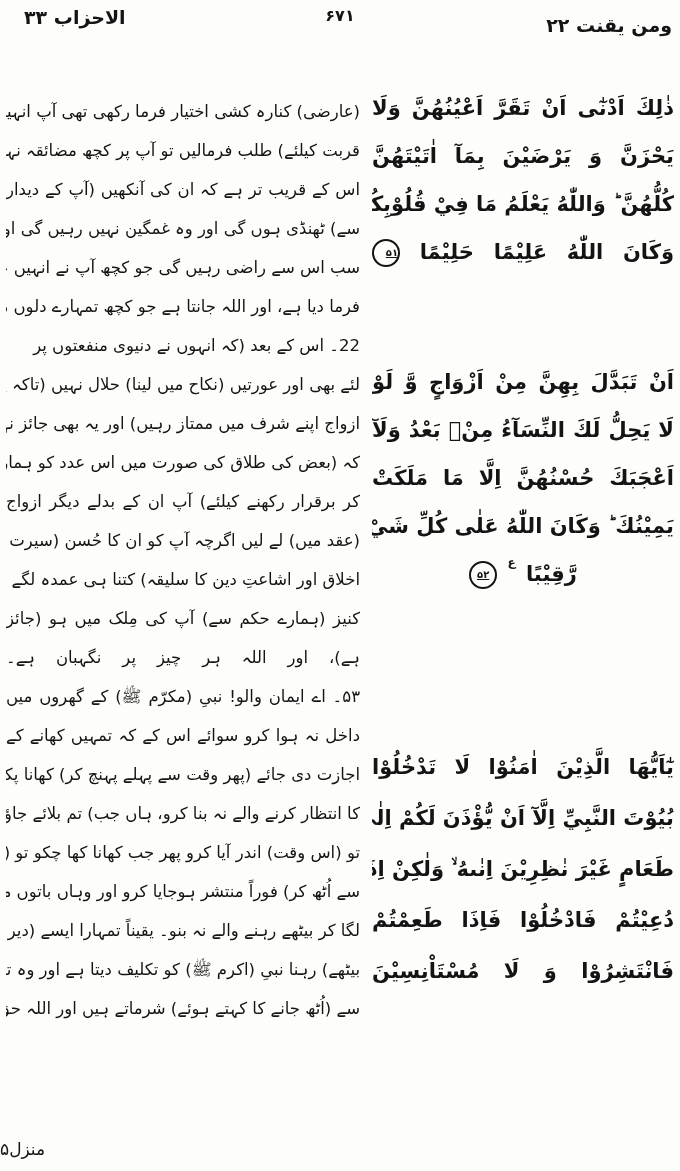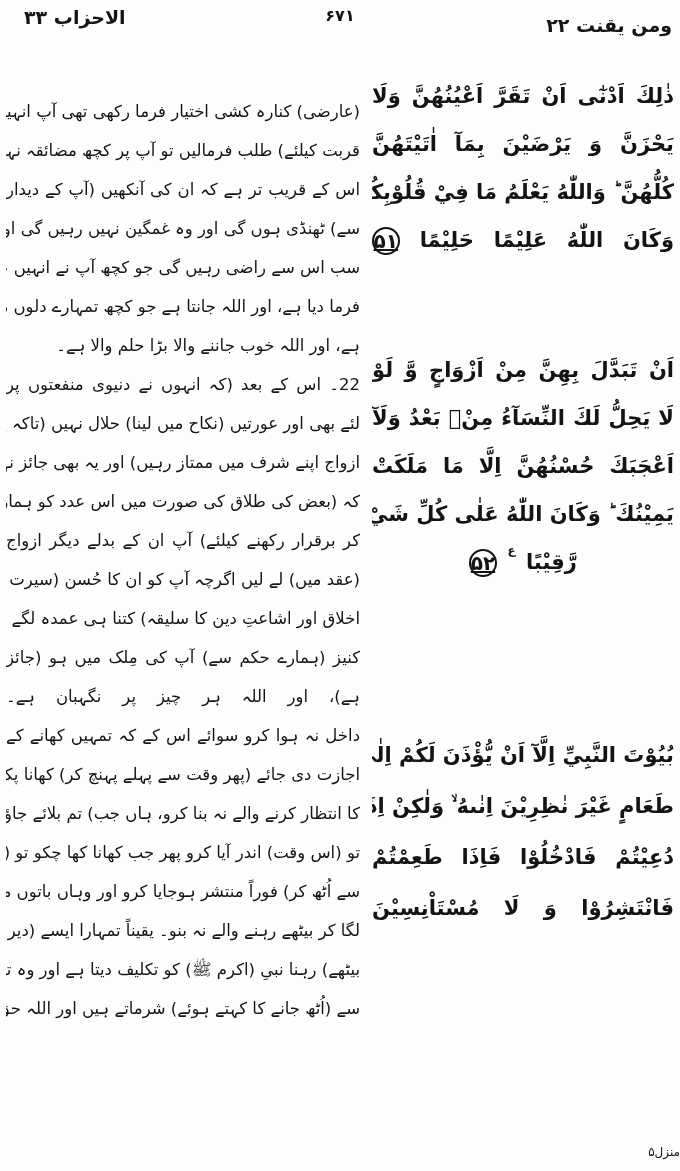--- a/index.html
+++ b/index.html
@@ -31,47 +31,47 @@
     font-size: 16.5px; font-weight: 500;
     text-align: justify; text-align-last: justify;
     white-space: nowrap; overflow: hidden;
   }
   
   .urdu-col .u-line:nth-child(7),
   .urdu-col .u-line:nth-child(17) { text-align-last: right; white-space: normal; }
 
   
   .arabic-col {
-    position: absolute; top: 72px; left: 372px; width: 302px;
+    position: absolute; top: 84px; left: 372px; width: 302px;
     direction: rtl;
   }
   .a-line {
     height: 48px; line-height: 48px;
     font-size: 21px; font-weight: bold;
     text-align: justify; text-align-last: justify;
     white-space: nowrap; overflow: hidden;
   }
   .ar-block-52 { margin-top: 82px; }
   .ar-block-53 { margin-top: 144px; }
   .ar-block-53 .a-line { height: 51px; line-height: 51px; }
   .a-last { text-align: left; text-align-last: justify; white-space: normal; }
   .ar-block-52 .a-last { text-align-last: center; }
   .verse-badge {
     display: inline-block; box-sizing: border-box;
     width: 28px; height: 28px; line-height: 24px;
     border: 2px solid #141414; border-radius: 50%;
-    font-size: 20px; font-weight: bold; text-align: right;
+    font-size: 10px; font-weight: bold; text-align: right;
     vertical-align: middle; letter-spacing: -1px; text-decoration: underline;
   }
   .ruku { font-size: 12px; position: relative; top: -15px; margin: 0 3px; font-weight: bold; }
 
   
   .footer {
     position: absolute; left: 0; right: 0; bottom: 12px;
-    text-align: right; font-size: 12px; font-weight: 500;
+    text-align: left; font-size: 17px; font-weight: 500;
     direction: rtl;
   }
 </style>
 </head>
 <body>
 
 <div class="page">
 
   <div class="header">
     <span class="hdr-juz">ومن یقنت ۲۲</span>
@@ -79,30 +79,30 @@
     <span class="hdr-surah">الاحزاب ۳۳</span>
   </div>
 
   <div class="urdu-col" lang="ur">
       <div class="u-line">(عارضی) کنارہ کشی اختیار فرما رکھی تھی آپ انہیں (اپنی</div>
       <div class="u-line">قربت کیلئے) طلب فرمالیں تو آپ پر کچھ مضائقہ نہیں، یہ</div>
       <div class="u-line">اس کے قریب تر ہے کہ ان کی آنکھیں (آپ کے دیدار</div>
       <div class="u-line">سے) ٹھنڈی ہوں گی اور وہ غمگین نہیں رہیں گی اور وہ</div>
       <div class="u-line">سب اس سے راضی رہیں گی جو کچھ آپ نے انہیں عطا</div>
       <div class="u-line">فرما دیا ہے، اور اللہ جانتا ہے جو کچھ تمہارے دلوں میں</div>
-      <div class="u-line">ہے، اور اللہ خوب جاننے والا بڑا حلم والا ہے۔</div>
       <div class="u-line">22۔ اس کے بعد (کہ انہوں نے دنیوی منفعتوں پر</div>
       <div class="u-line">لئے بھی اور عورتیں (نکاح میں لینا) حلال نہیں (تاکہ یہی</div>
       <div class="u-line">ازواج اپنے شرف میں ممتاز رہیں) اور یہ بھی جائز نہیں</div>
       <div class="u-line">کہ (بعض کی طلاق کی صورت میں اس عدد کو ہمارا حکم سمجھ</div>
       <div class="u-line">کر برقرار رکھنے کیلئے) آپ ان کے بدلے دیگر ازواج</div>
       <div class="u-line">(عقد میں) لے لیں اگرچہ آپ کو ان کا حُسن (سیرت و</div>
       <div class="u-line">اخلاق اور اشاعتِ دین کا سلیقہ) کتنا ہی عمدہ لگے مگر جو</div>
       <div class="u-line">کنیز (ہمارے حکم سے) آپ کی مِلک میں ہو (جائز</div>
       <div class="u-line">ہے)، اور اللہ ہر چیز پر نگہبان ہے۔</div>
+      <div class="u-line">۵۳۔ اے ایمان والو! نبیِ (مکرّم ﷺ) کے گھروں میں</div>
       <div class="u-line">داخل نہ ہوا کرو سوائے اس کے کہ تمہیں کھانے کے لئے</div>
       <div class="u-line">اجازت دی جائے (پھر وقت سے پہلے پہنچ کر) کھانا پکنے</div>
       <div class="u-line">کا انتظار کرنے والے نہ بنا کرو، ہاں جب) تم بلائے جاؤ</div>
       <div class="u-line">تو (اس وقت) اندر آیا کرو پھر جب کھانا کھا چکو تو (وہاں</div>
       <div class="u-line">سے اُٹھ کر) فوراً منتشر ہوجایا کرو اور وہاں باتوں میں دل</div>
       <div class="u-line">لگا کر بیٹھے رہنے والے نہ بنو۔ یقیناً تمہارا ایسے (دیر تک</div>
       <div class="u-line">بیٹھے) رہنا نبیِ (اکرم ﷺ) کو تکلیف دیتا ہے اور وہ تم</div>
       <div class="u-line">سے (اُٹھ جانے کا کہتے ہوئے) شرماتے ہیں اور اللہ حق</div>
     </div>
 
@@ -129,20 +129,21 @@
         </div>
       <div class="a-line a-last">
         <span>رَّقِيْبًا</span>
         <span class="ruku">ع</span>
         <span class="verse-badge">۵۲</span>
       </div>
     </div>
 
     <div class="ar-block ar-block-53">
       <div class="a-lines">
+          <div class="a-line">يٰٓاَيُّهَا الَّذِيْنَ اٰمَنُوْا لَا تَدْخُلُوْا</div>
           <div class="a-line">بُيُوْتَ النَّبِيِّ اِلَّآ اَنْ يُّؤْذَنَ لَكُمْ اِلٰى</div>
           <div class="a-line">طَعَامٍ غَيْرَ نٰظِرِيْنَ اِنٰىهُ ۙ وَلٰكِنْ اِذَا</div>
           <div class="a-line">دُعِيْتُمْ فَادْخُلُوْا فَاِذَا طَعِمْتُمْ</div>
           <div class="a-line">فَانْتَشِرُوْا وَ لَا مُسْتَاْنِسِيْنَ</div>
         </div>
     </div>
 
   </div>
 
   <div class="footer">منزل۵</div>

